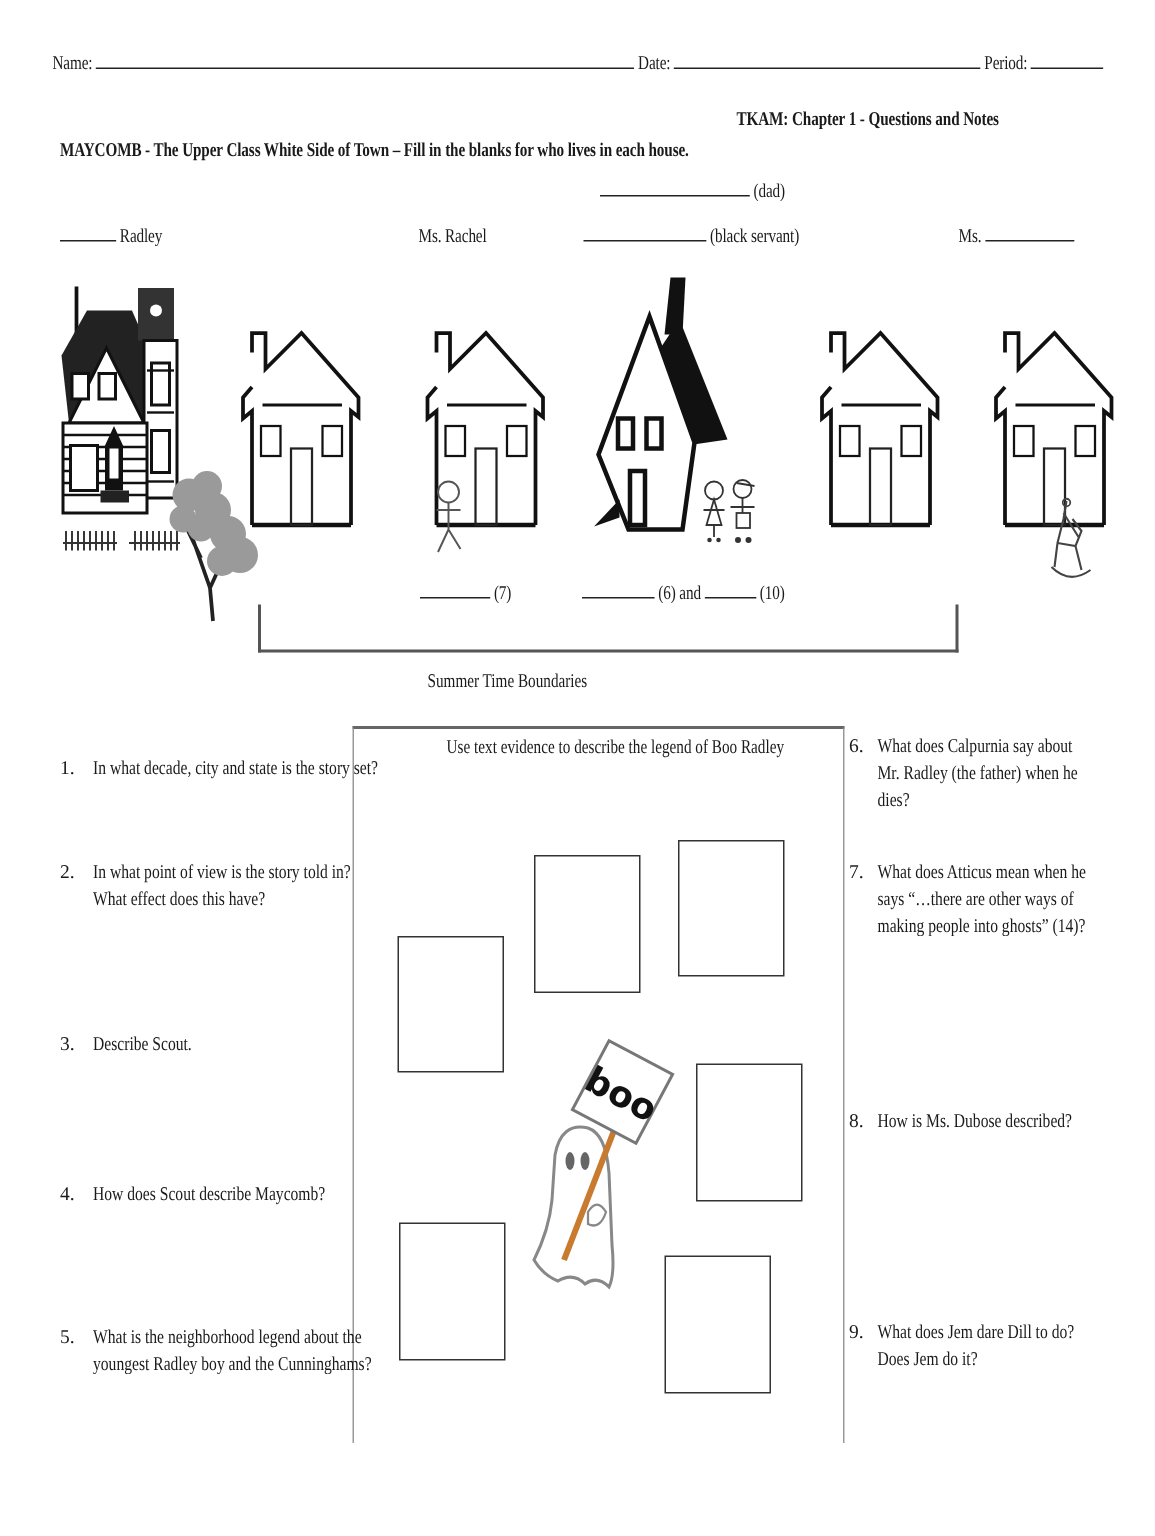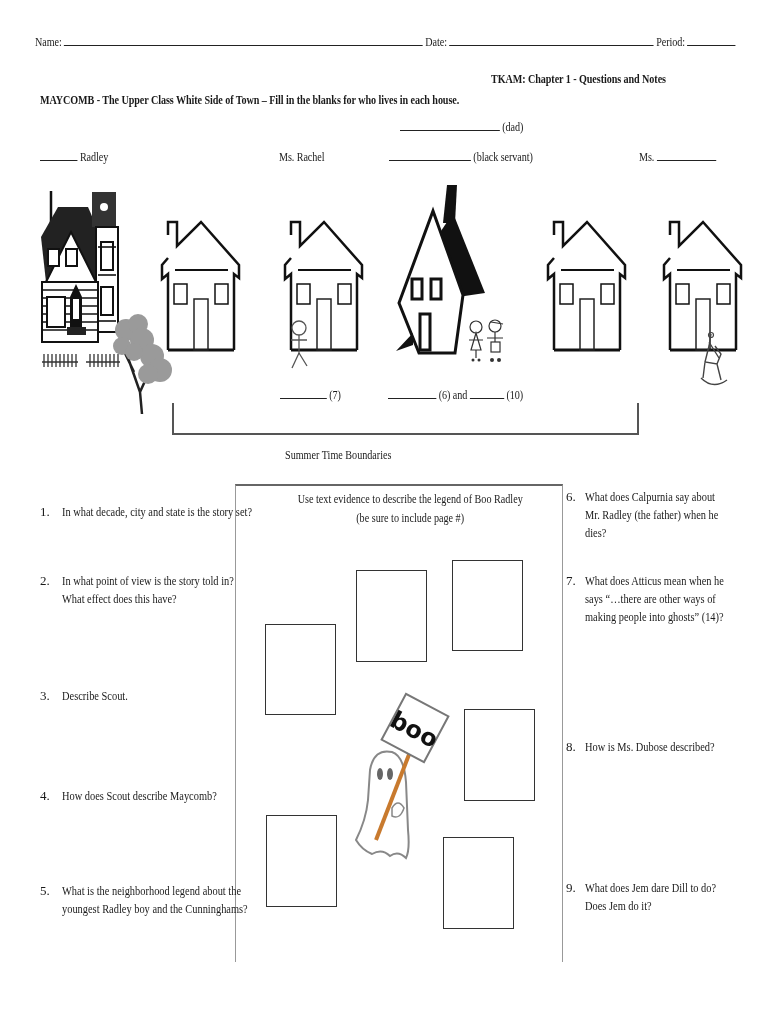--- a/index.html
+++ b/index.html
@@ -186,21 +186,20 @@
 </div>
 
 <div style="position:absolute; left:172px; top:403px; width:463px; height:30px; border-left:2px solid #555; border-right:2px solid #555; border-bottom:2px solid #555;"></div>
 <div class="abs" style="left:0; width:676px; top:445px; text-align:center;">
   <span class="cond-c" style="display:inline-block;">Summer Time Boundaries</span>
 </div>
 
 <div style="position:absolute; left:235px; top:484px; width:326px; height:476px; border-top:2px solid #666; border-left:1.5px solid #999; border-right:1.5px solid #999;"></div>
 <div class="abs" style="left:235px; width:350px; top:489px; text-align:center; line-height:18px;">
   <div><span class="cond-c" style="display:inline-block;">Use text evidence to describe the legend of  Boo Radley</span></div>
-  <div><span class="cond-c" style="display:inline-block;">(be sure to include page #)</span></div>
 </div>
 
 <div class="rbox" style="left:265px; top:624px; width:71px; height:91px;"></div>
 <div class="rbox" style="left:356px; top:570px; width:71px; height:92px;"></div>
 <div class="rbox" style="left:452px; top:560px; width:71px; height:91px;"></div>
 <div class="rbox" style="left:464px; top:709px; width:71px; height:92px;"></div>
 <div class="rbox" style="left:266px; top:815px; width:71px; height:92px;"></div>
 <div class="rbox" style="left:443px; top:837px; width:71px; height:92px;"></div>
 
 <svg style="left:352px; top:690px;" width="100" height="175" viewBox="0 0 100 175">

